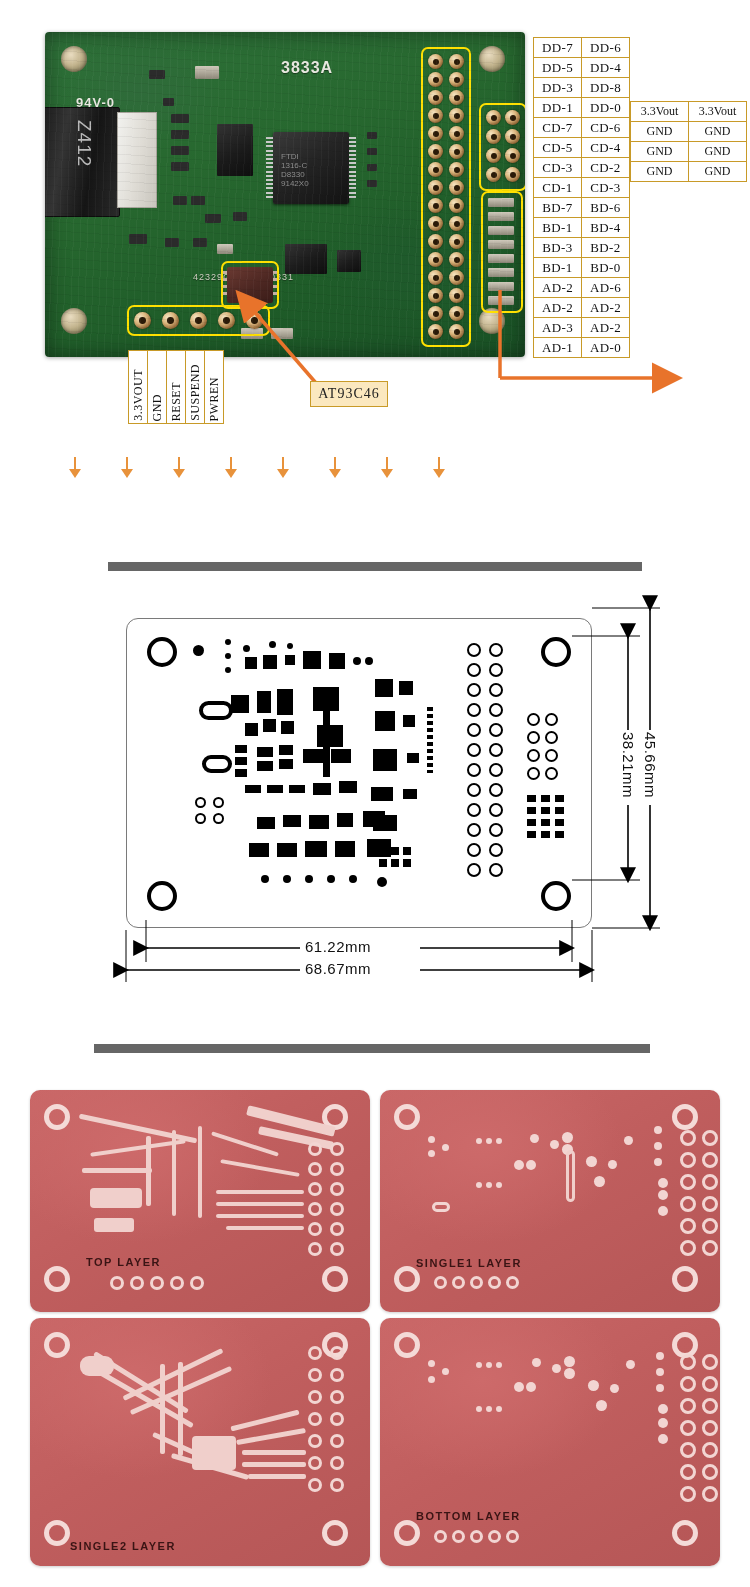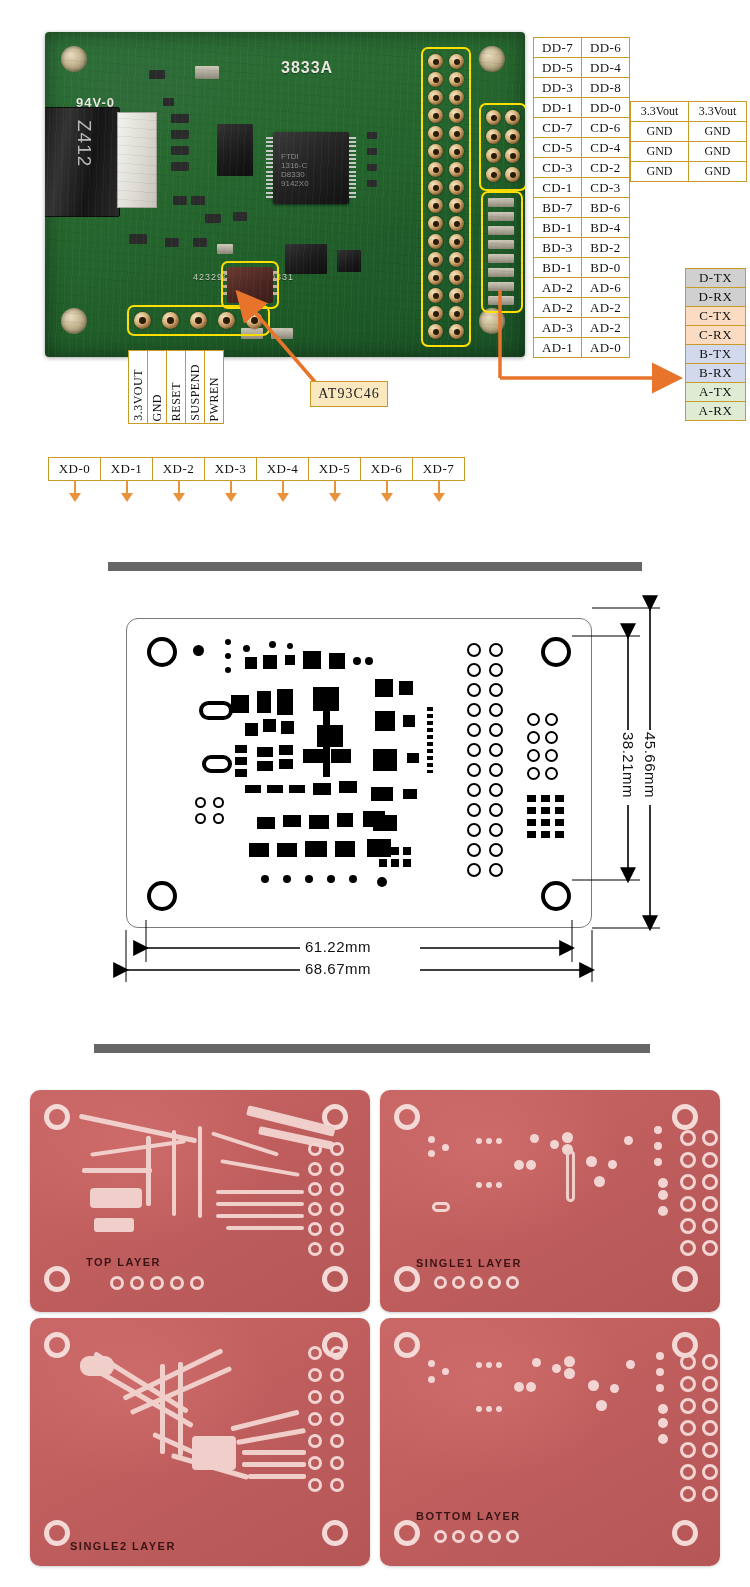--- a/index.html
+++ b/index.html
@@ -496,60 +496,22 @@
           <td>GND</td>
           <td>GND</td>
         </tr>
         <tr>
           <td>GND</td>
           <td>GND</td>
         </tr>
       </tbody>
   </table>
 
-  <table class="uart-table">
-    <tbody id="uart-table-body">
-        <tr>
-          <td style="background: rgb(208, 208, 208);">D-TX</td>
-        </tr>
-        <tr>
-          <td style="background: rgb(208, 208, 208);">D-RX</td>
-        </tr>
-        <tr>
-          <td style="background: rgb(251, 220, 195);">C-TX</td>
-        </tr>
-        <tr>
-          <td style="background: rgb(251, 220, 195);">C-RX</td>
-        </tr>
-        <tr>
-          <td style="background: rgb(211, 217, 236);">B-TX</td>
-        </tr>
-        <tr>
-          <td style="background: rgb(211, 217, 236);">B-RX</td>
-        </tr>
-        <tr>
-          <td style="background: rgb(223, 236, 211);">A-TX</td>
-        </tr>
-        <tr>
-          <td style="background: rgb(223, 236, 211);">A-RX</td>
-        </tr>
-      </tbody>
-  </table>
 
   <div class="xd-wrap">
-    <div class="xd-row" id="xd-pin-row">
-        <div class="xd-cell">XD-0</div>
-        <div class="xd-cell">XD-1</div>
-        <div class="xd-cell">XD-2</div>
-        <div class="xd-cell">XD-3</div>
-        <div class="xd-cell">XD-4</div>
-        <div class="xd-cell">XD-5</div>
-        <div class="xd-cell">XD-6</div>
-        <div class="xd-cell">XD-7</div>
-      </div>
     <div class="xd-arrows" id="xd-arrow-row">
         <div class="xd-arrow"></div>
         <div class="xd-arrow"></div>
         <div class="xd-arrow"></div>
         <div class="xd-arrow"></div>
         <div class="xd-arrow"></div>
         <div class="xd-arrow"></div>
         <div class="xd-arrow"></div>
         <div class="xd-arrow"></div>
       </div>

